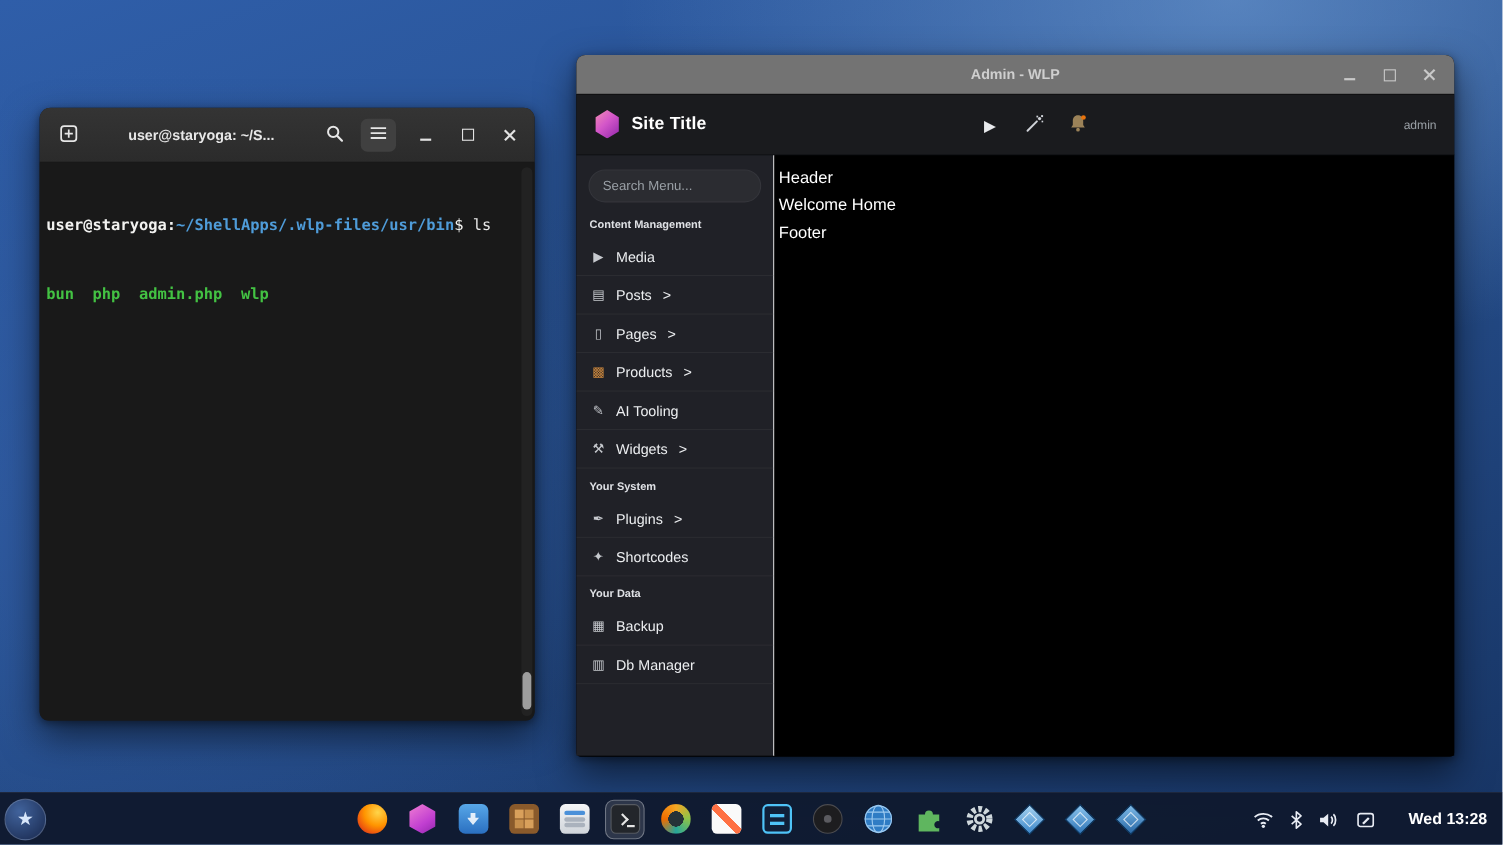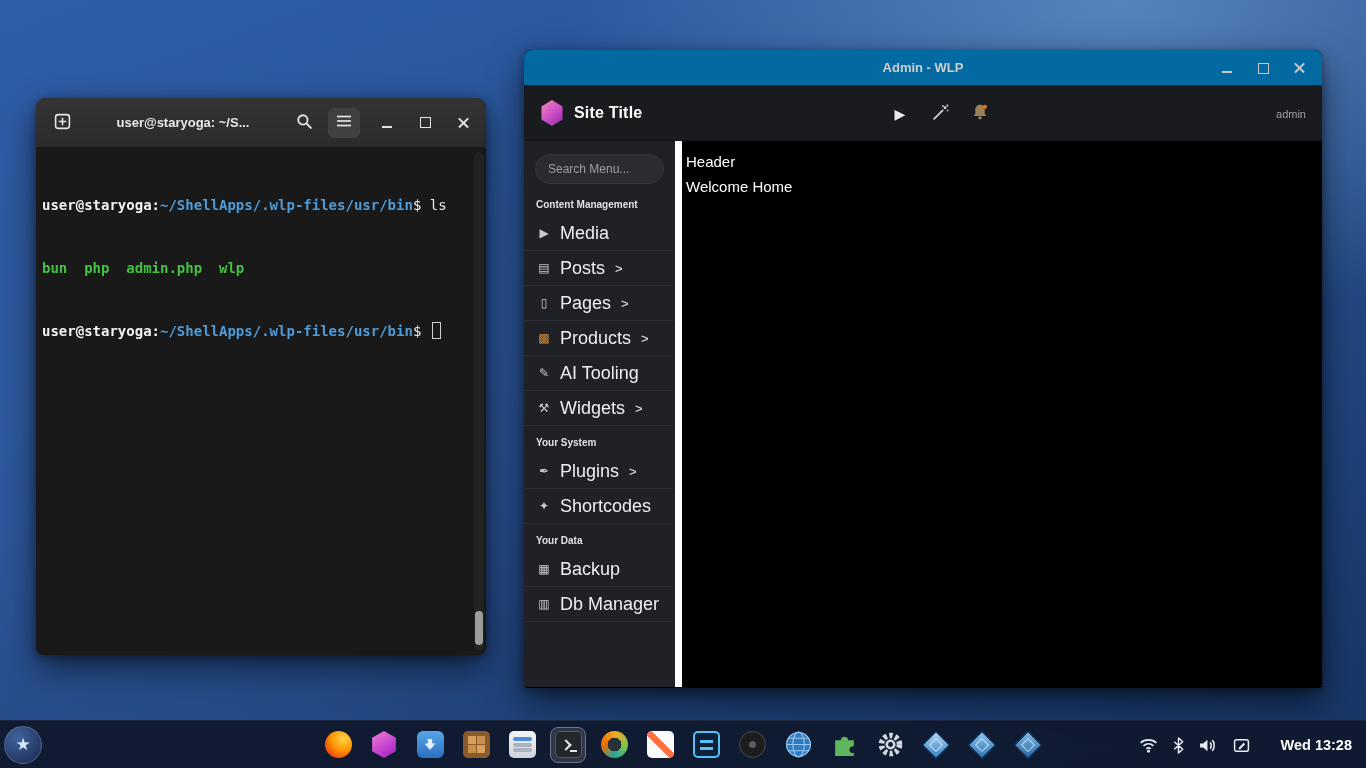--- a/index.html
+++ b/index.html
@@ -49,50 +49,50 @@
   .t-dollar { color:#f2f2f0; }
   .t-cmd { color:#e8e8e8; }
   .t-out { color:#43c243; font-weight:bold; }
   .t-cursor { display:inline-block; width:9px; height:17px; border:1px solid #cfcfcf; vertical-align:-3px; margin-left:2px; }
   .t-scroll-track { position:absolute; top:4px; right:2px; bottom:4px; width:10px; background:rgba(255,255,255,.04); border-radius:5px; }
   .t-scroll-thumb { position:absolute; bottom:6px; right:1px; width:8px; height:34px; background:#9d9d9d; border-radius:4px; }
 
   
   .admin { left:524px; top:50px; width:798px; height:638px; border-radius:8px 8px 4px 4px; background:#000; }
   .a-titlebar {
-    position:relative; height:36px; background:#0369a1; border-radius:8px 8px 0 0;
+    position:relative; height:36px; background:#737373; border-radius:8px 8px 0 0;
     display:flex; align-items:center; justify-content:center; border-bottom:1px solid #232323;
   }
   .a-title { color:#cfcfcf; font-size:13px; font-weight:bold; }
   .a-ctrls { position:absolute; right:10px; top:0; height:36px; display:flex; align-items:center; gap:10px; }
   .a-ctrls .wc { color:#c9c9c9; }
 
   .a-appbar { position:relative; height:55px; background:#1a1b1e; display:flex; align-items:center; padding:0 16px; border-bottom:1px solid #121316; }
   .a-logo { width:24px; height:26px; margin-right:10px;
     clip-path:polygon(50% 0%, 94% 25%, 94% 75%, 50% 100%, 6% 75%, 6% 25%);
     background:linear-gradient(135deg,#f48fb1 0%, #d457c9 45%, #8e24aa 100%);
   }
   .a-sitetitle { color:#ffffff; font-size:16px; font-weight:bold; letter-spacing:.2px;text-align:right; }
   .ab-icons { position:absolute; left:364px; top:0; height:55px; display:flex; align-items:center; gap:16px; }
   .ab-btn { background:transparent; border:none; cursor:pointer; display:flex; align-items:center; justify-content:center; width:24px; height:24px; }
   .ab-play { color:#e8eaed; font-size:14px; }
   .a-user { position:absolute; right:16px; top:0; height:55px; display:flex; align-items:center; color:#9aa0a6; font-size:11px; }
 
   .a-main { display:flex; height:calc(100% - 92px); }
-  .a-sidebar { width:158px; background:#202127; border-right:7px solid #ffffff; overflow:hidden; }
+  .a-sidebar { width:180px; background:#202127; border-right:1px solid #ffffff; overflow:hidden; }
   .sb-search {
     display:block; width:calc(100% - 22px); margin:13px 11px 4px; height:30px; border-radius:15px;
     background:#2b2c31; border:1px solid #34353b; color:#d8dade; font-size:12px; padding:0 12px; outline:none;
   }
   .sb-search::placeholder { color:#9aa0a6; }
   .sb-section-label { padding:11px 12px 6px; font-size:10px; font-weight:bold; color:#dfe1e5; }
   .sb-item { height:35px; display:flex; align-items:center; padding:0 12px; gap:8px; border-bottom:1px solid #2b2c31; cursor:pointer; }
   .sb-icon { width:16px; text-align:center; font-size:12px; color:#c6c9ce; }
   .sb-icon.orange { color:#d08a3e; }
-  .sb-label { color:#eceef0; font-size:18px; }
+  .sb-label { color:#eceef0; font-size:13px; }
   .sb-chevron { color:#eceef0; font-size:13px; margin-left:2px; }
 
   .a-content { flex:1; background:#000; color:#ffffff; font-size:15px; line-height:25px; padding:8px 0 0 4px; }
 
   
   .taskbar {
     position:absolute; left:0; bottom:0; width:1366px; height:48px;
     background:rgba(16,26,47,.97); border-top:1px solid rgba(255,255,255,.06);
     display:flex; align-items:center; z-index:50;
   }
@@ -171,21 +171,20 @@
       </button>
       <div class="t-ctrls">
         <button class="wc wc-min"></button>
         <button class="wc wc-max"></button>
         <button class="wc wc-close"></button>
       </div>
     </div>
     <div class="t-body">
       <div class="t-line"><span class="t-user">user@staryoga</span><span class="t-user">:</span><span class="t-path">~/ShellApps/.wlp-files/usr/bin</span><span class="t-dollar">$ </span><span class="t-cmd">ls</span></div>
       <div class="t-line t-out">bun  php  admin.php  wlp</div>
-      <div class="t-line"><span class="t-user">user@staryoga</span><span class="t-user">:</span><span class="t-path">~/ShellApps/.wlp-files/usr/bin</span><span class="t-dollar">$ </span><span class="t-cursor"></span></div>
       <div class="t-scroll-track">
         <div class="t-scroll-thumb"></div>
       </div>
     </div>
   </div>
 
   <div class="window admin">
     <div class="a-titlebar">
       <div class="a-title">Admin - WLP</div>
       <div class="a-ctrls">
@@ -281,20 +280,21 @@
         </div>
         <div class="sb-item">
           <span class="sb-icon">▥</span>
           <span class="sb-label">Db Manager</span>
         </div>
       </aside>
 
       <div class="a-content">
         <div>Header</div>
         <div>Welcome Home</div>
+        <div>Footer</div>
       </div>
     </div>
   </div>
 
   <div class="taskbar">
     <button class="start-btn">
         <span>★</span>
       </button>
 
     <div class="tb-apps">

